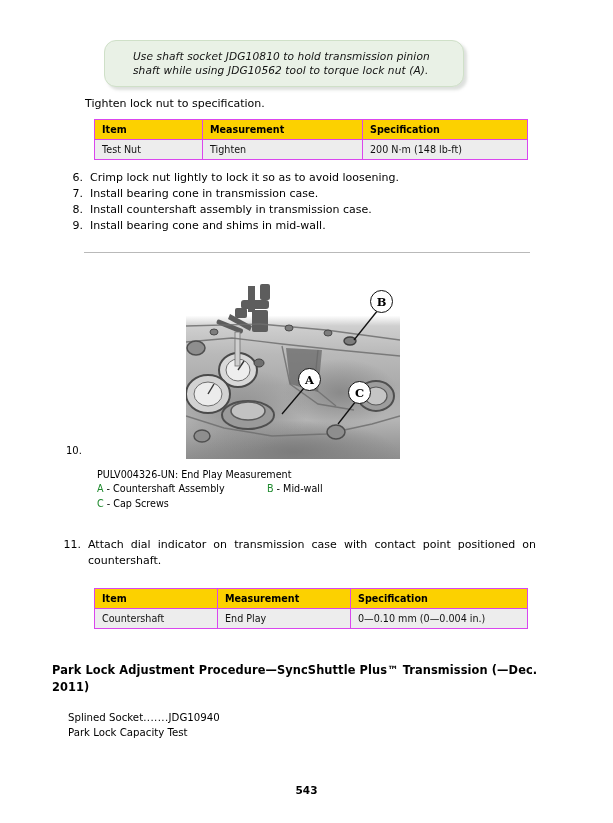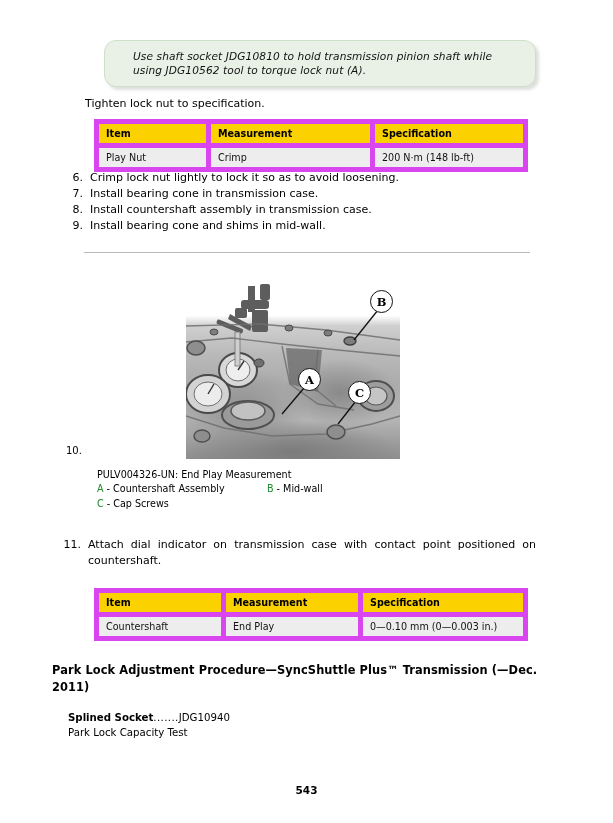--- a/index.html
+++ b/index.html
@@ -20,21 +20,21 @@
     inset: 0;
     width: 613px;
     height: 823px;
   }
 
   
   .note-box {
     position: absolute;
     left: 104px;
     top: 40px;
-    width: 432px;
+    width: 360px;
     box-sizing: border-box;
     background: #e9f1e6;
     border: 1px solid #cfe0c8;
     border-radius: 12px;
     padding: 8px 14px 9px 28px;
     box-shadow: 3px 3px 3px rgba(150,160,150,0.32);
   }
   .note-text {
     font-family: "DejaVu Sans", sans-serif;
     font-style: italic;
@@ -53,21 +53,21 @@
     line-height: 1.35;
   }
 
   
   .spec-table {
     position: absolute;
     border-collapse: collapse;
     font-size: 9.6px;
   }
   .spec-table td, .spec-table th {
-    border: 5px solid #d946ef;
+    border: 1px solid #d946ef;
     padding: 4px 7px;
     text-align: left;
     vertical-align: middle;
     font-weight: normal;
   }
   .spec-table thead th {
     background: #fcd100;
     font-weight: bold;
     color: #000;
   }
@@ -218,21 +218,21 @@
   }
 
   
   .tool-block {
     position: absolute;
     left: 68px;
     top: 710px;
     font-size: 10.2px;
     line-height: 1.5;
   }
-  .tool-name { font-weight: bold; }
+  .tool-name { font-weight: normal; }
   .tool-dots { letter-spacing: 0.4px; }
 
   
   .page-number {
     position: absolute;
     left: 0;
     top: 784px;
     width: 613px;
     text-align: center;
     font-size: 10.5px;
@@ -253,22 +253,22 @@
   <table class="spec-table" id="table-lock-nut">
     <thead>
       <tr>
         <th class="c0">Item</th>
         <th class="c1">Measurement</th>
         <th class="c2">Specification</th>
       </tr>
     </thead>
     <tbody>
       <tr>
-        <td>Play Nut</td>
-        <td>Crimp</td>
+        <td>Test Nut</td>
+        <td>Tighten</td>
         <td>200 N·m (148 lb-ft)</td>
       </tr>
     </tbody>
   </table>
 
   <div class="steps" id="steps-six-nine">
     <div class="step-row">
       <span class="step-num">6.</span>
       <span class="step-body">Crimp lock nut lightly to lock it so as to avoid loosening.</span>
     </div>
@@ -385,21 +385,21 @@
       <tr>
         <th class="c0">Item</th>
         <th class="c1">Measurement</th>
         <th class="c2">Specification</th>
       </tr>
     </thead>
     <tbody>
       <tr>
         <td>Countershaft</td>
         <td>End Play</td>
-        <td>0—0.10 mm (0—0.003 in.)</td>
+        <td>0—0.10 mm (0—0.004 in.)</td>
       </tr>
     </tbody>
   </table>
 
   <div class="section-heading">Park Lock Adjustment Procedure—SyncShuttle Plus™ Transmission (—Dec. 2011)</div>
 
   <div class="tool-block">
     <div><span class="tool-name">Splined Socket</span><span class="tool-dots">.......</span><span>JDG10940</span></div>
     <div>Park Lock Capacity Test</div>
   </div>

